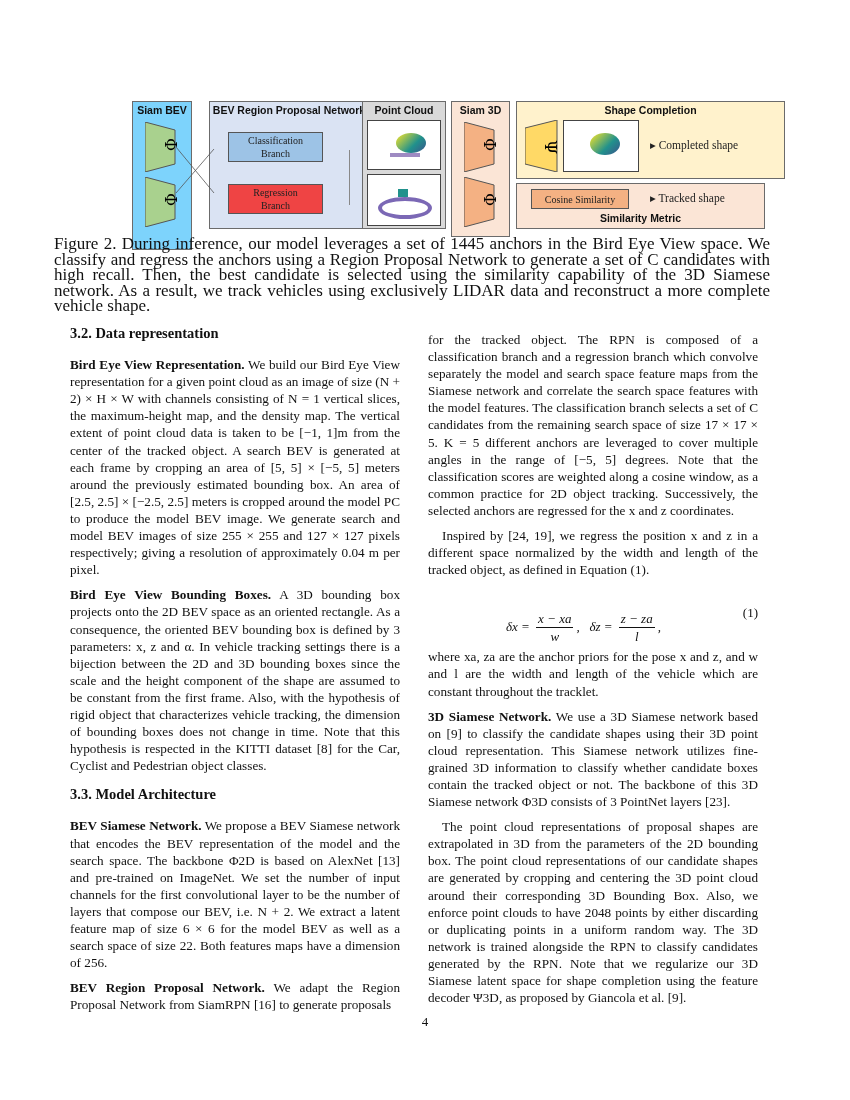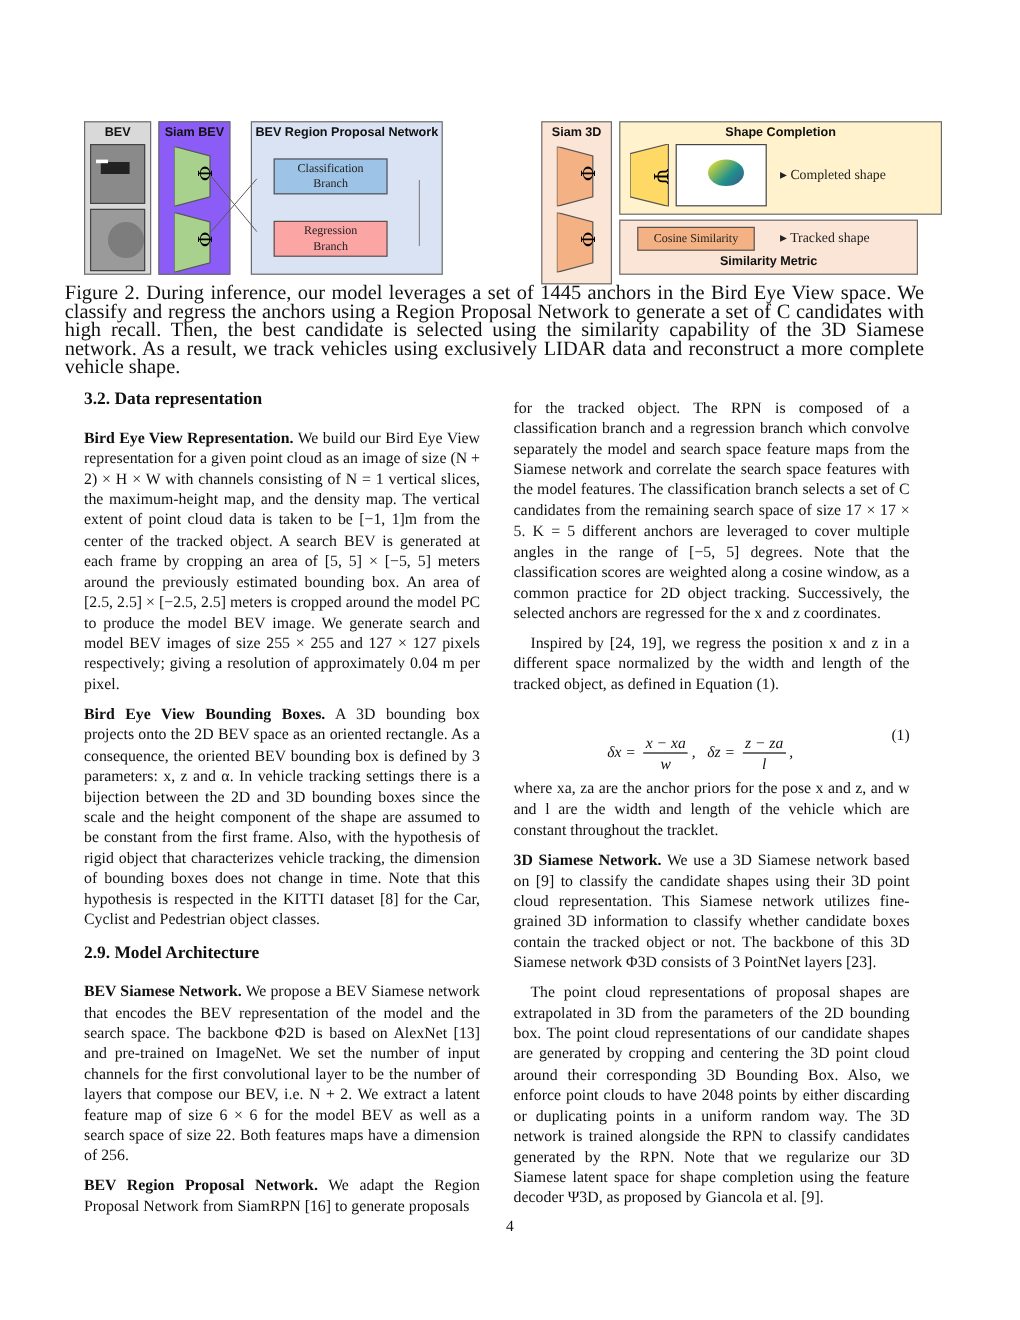--- a/index.html
+++ b/index.html
@@ -28,55 +28,56 @@
   .frac span { display:block; padding:0 2px; }
   .frac .num { border-bottom:1px solid #111; }
   .eqnum { position:absolute; right:0; top:18px; }
   .pageno { position:absolute; left:0; right:0; top:1014px; text-align:center; font-size:13px; }
 </style>
 </head>
 <body>
 
 <div class="fig">
 
-  <div class="panel" style="left:0;top:0;width:56px;height:128px;background:#d9d9d9;">
-    <div class="ptitle">BEV</div>
-    <div class="thumb" style="left:4px;top:18px;width:46px;height:50px;background:#8a8a8a;">
-      <div style="position:absolute;left:8px;top:14px;width:24px;height:10px;background:#222;"></div>
-      <div style="position:absolute;left:4px;top:12px;width:10px;height:3px;background:#fff;"></div>
-    </div>
-    <div class="thumb" style="left:4px;top:72px;width:46px;height:52px;background:#9a9a9a;">
-      <div style="position:absolute;left:14px;top:10px;width:30px;height:30px;border-radius:50%;background:#7d7d7d;"></div>
-    </div>
-  </div>
 
-  <div class="panel" style="left:62px;top:0;width:60px;height:128px;background:#8b5cf6;">
+  <div class="panel" style="left:62px;top:0;width:60px;height:149px;background:#7dd3fc;">
     <div class="ptitle">Siam BEV</div>
     <svg class="trap" style="left:12px;top:20px;" width="32" height="50">
       <polygon points="0,0 30,8 30,42 0,50" fill="#a9d18e" stroke="#555" stroke-width="1"></polygon>
       <text x="6" y="20" font-family="DejaVu Serif, serif" font-size="16" transform="rotate(90 15 25)">Φ</text>
     </svg>
     <svg class="trap" style="left:12px;top:75px;" width="32" height="50">
       <polygon points="0,0 30,8 30,42 0,50" fill="#a9d18e" stroke="#555" stroke-width="1"></polygon>
       <text x="6" y="20" font-family="DejaVu Serif, serif" font-size="16" transform="rotate(90 15 25)">Φ</text>
     </svg>
   </div>
 
   <div class="panel" style="left:127px;top:0;width:160px;height:128px;background:#dae3f3;margin-left:12px;">
     <div class="ptitle">BEV Region Proposal Network</div>
     <div class="box" style="left:18px;top:30px;width:95px;height:30px;background:#9dc3e6;padding:0 18px;">Classification Branch</div>
-    <div class="box" style="left:18px;top:82px;width:95px;height:30px;background:#fca5a5;padding:0 18px;">Regression Branch</div>
+    <div class="box" style="left:18px;top:82px;width:95px;height:30px;background:#ef4444;padding:0 18px;">Regression Branch</div>
     <div style="position:absolute;left:139px;top:48px;width:1px;height:55px;background:#888;"></div>
   </div>
 
   <svg style="position:absolute;left:100px;top:40px;" width="50" height="60">
     <line x1="6" y1="6" x2="44" y2="52" stroke="#555" stroke-width="0.8"></line>
     <line x1="6" y1="52" x2="44" y2="8" stroke="#555" stroke-width="0.8"></line>
   </svg>
 
+  <div class="panel" style="left:292px;top:0;width:84px;height:128px;background:#d9d9d9;">
+    <div class="ptitle">Point Cloud</div>
+    <div class="thumb" style="left:4px;top:18px;width:74px;height:50px;">
+      <div style="position:absolute;left:28px;top:12px;width:30px;height:20px;border-radius:50%;background:linear-gradient(135deg,#fde725,#21918c 60%,#3b528b);"></div>
+      <div style="position:absolute;left:22px;top:32px;width:30px;height:4px;background:#5e3c99;opacity:0.6;"></div>
+    </div>
+    <div class="thumb" style="left:4px;top:72px;width:74px;height:52px;">
+      <div style="position:absolute;left:10px;top:22px;width:54px;height:22px;border:4px solid #7b68b5;border-radius:50%;box-sizing:border-box;"></div>
+      <div style="position:absolute;left:30px;top:14px;width:10px;height:8px;background:#21918c;"></div>
+    </div>
+  </div>
 
   <div class="panel" style="left:381px;top:0;width:59px;height:136px;background:#fbe5d6;">
     <div class="ptitle">Siam 3D</div>
     <svg class="trap" style="left:12px;top:20px;" width="32" height="50">
       <polygon points="0,0 30,8 30,42 0,50" fill="#f4b183" stroke="#555" stroke-width="1"></polygon>
       <text x="6" y="20" font-family="DejaVu Serif, serif" font-size="16" transform="rotate(90 15 25)">Φ</text>
     </svg>
     <svg class="trap" style="left:12px;top:75px;" width="32" height="50">
       <polygon points="0,0 30,8 30,42 0,50" fill="#f4b183" stroke="#555" stroke-width="1"></polygon>
       <text x="6" y="20" font-family="DejaVu Serif, serif" font-size="16" transform="rotate(90 15 25)">Φ</text>
@@ -101,21 +102,21 @@
     <div class="ptitle" style="top:28px;">Similarity Metric</div>
   </div>
 </div>
 
 <div class="caption">Figure 2. During inference, our model leverages a set of 1445 anchors in the Bird Eye View space. We classify and regress the anchors using a Region Proposal Network to generate a set of C candidates with high recall. Then, the best candidate is selected using the similarity capability of the 3D Siamese network. As a result, we track vehicles using exclusively LIDAR data and reconstruct a more complete vehicle shape.</div>
 
 <div class="col colL">
   <h3>3.2. Data representation</h3>
   <p><b>Bird Eye View Representation.</b> <span>We build our Bird Eye View representation for a given point cloud as an image of size (N + 2) × H × W with channels consisting of N = 1 vertical slices, the maximum-height map, and the density map. The vertical extent of point cloud data is taken to be [−1, 1]m from the center of the tracked object. A search BEV is generated at each frame by cropping an area of [5, 5] × [−5, 5] meters around the previously estimated bounding box. An area of [2.5, 2.5] × [−2.5, 2.5] meters is cropped around the model PC to produce the model BEV image. We generate search and model BEV images of size 255 × 255 and 127 × 127 pixels respectively; giving a resolution of approximately 0.04 m per pixel.</span></p>
   <p><b>Bird Eye View Bounding Boxes.</b> <span>A 3D bounding box projects onto the 2D BEV space as an oriented rectangle. As a consequence, the oriented BEV bounding box is defined by 3 parameters: x, z and α. In vehicle tracking settings there is a bijection between the 2D and 3D bounding boxes since the scale and the height component of the shape are assumed to be constant from the first frame. Also, with the hypothesis of rigid object that characterizes vehicle tracking, the dimension of bounding boxes does not change in time. Note that this hypothesis is respected in the KITTI dataset [8] for the Car, Cyclist and Pedestrian object classes.</span></p>
-  <h3 style="margin-top:12px;">2.9. Model Architecture</h3>
+  <h3 style="margin-top:12px;">3.3. Model Architecture</h3>
   <p><b>BEV Siamese Network.</b> <span>We propose a BEV Siamese network that encodes the BEV representation of the model and the search space. The backbone Φ2D is based on AlexNet [13] and pre-trained on ImageNet. We set the number of input channels for the first convolutional layer to be the number of layers that compose our BEV, i.e. N + 2. We extract a latent feature map of size 6 × 6 for the model BEV as well as a search space of size 22. Both features maps have a dimension of 256.</span></p>
   <p><b>BEV Region Proposal Network.</b> <span>We adapt the Region Proposal Network from SiamRPN [16] to generate proposals</span></p>
 </div>
 
 <div class="col colR">
   <p>for the tracked object. The RPN is composed of a classification branch and a regression branch which convolve separately the model and search space feature maps from the Siamese network and correlate the search space features with the model features. The classification branch selects a set of C candidates from the remaining search space of size 17 × 17 × 5. K = 5 different anchors are leveraged to cover multiple angles in the range of [−5, 5] degrees. Note that the classification scores are weighted along a cosine window, as a common practice for 2D object tracking. Successively, the selected anchors are regressed for the x and z coordinates.</p>
   <p class="ind">Inspired by [24, 19], we regress the position x and z in a different space normalized by the width and length of the tracked object, as defined in Equation (1).</p>
   <div class="eq">
     <div style="position:absolute;left:78px;top:8px;" class="m">
       <span>δx =</span>

